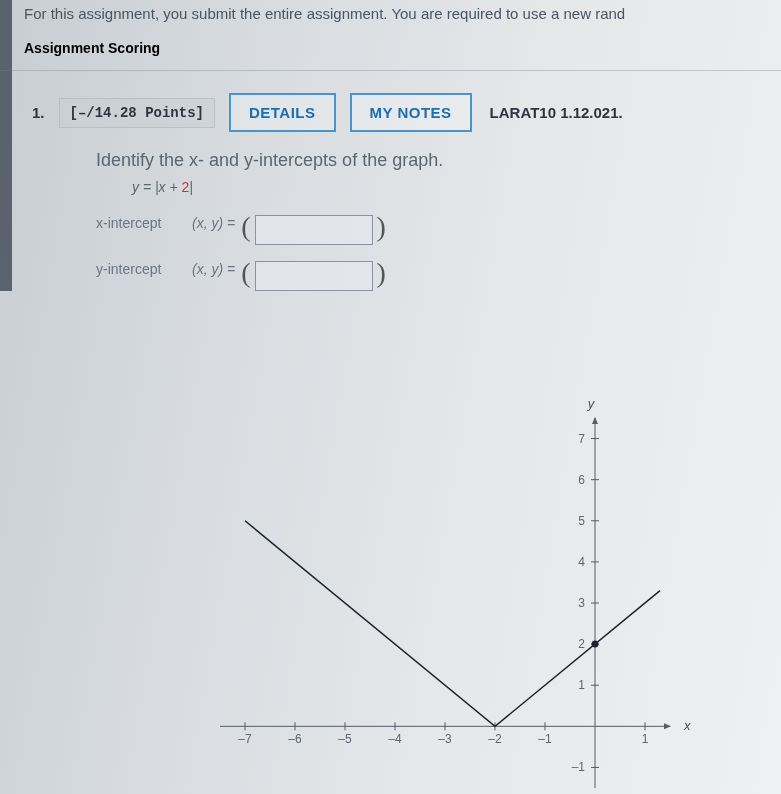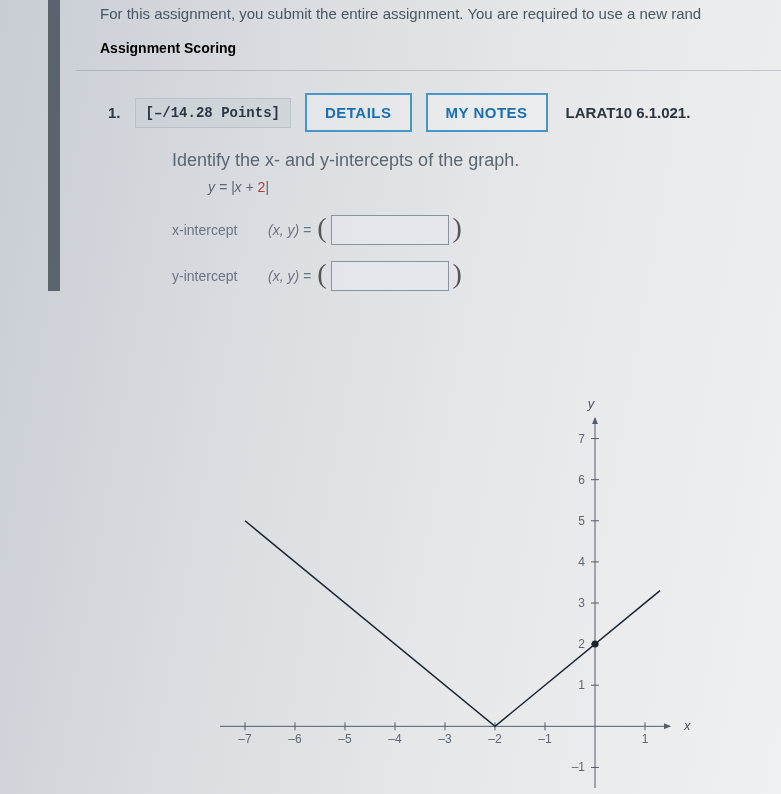--- a/index.html
+++ b/index.html
@@ -6,23 +6,22 @@
     body {
       font-family: "Helvetica Neue", Arial, sans-serif;
       background: linear-gradient(100deg, #c8cdd4 0%, #d8dce0 30%, #e5e7e9 60%, #eef0f1 100%);
       width: 781px;
       height: 794px;
       overflow: hidden;
       position: relative;
       color: #333;
     }
     .page {
-      padding: 5px 0 0 40px;
+      padding: 5px 0 0 12px;
       border-left: 12px solid rgba(30,40,55,0.65);
-      margin-left: 48px;
     }
     .intro-text {
       font-size: 15px;
       color: #4a5560;
       margin-bottom: 18px;
     }
     .section-title {
       font-size: 14px;
       font-weight: 700;
       color: #000000;
@@ -85,21 +84,20 @@
     .equation {
       font-size: 14px;
       font-style: italic;
       color: #5c6670;
       margin-left: 36px;
       margin-bottom: 20px;
     }
     .equation .val { color: #c0392b; font-style: normal; }
     .intercept-row {
       display: flex;
-      align-items: center;
       margin-bottom: 16px;
       font-size: 14px;
       color: #6b7480;
     }
     .int-label {
       width: 96px;
       font-style: normal;
     }
     .int-eq {
       font-style: italic;
@@ -143,21 +141,21 @@
 <div class="page">
   <p class="intro-text">For this assignment, you submit the entire assignment. You are required to use a new rand</p>
   <p class="section-title">Assignment Scoring</p>
   <hr class="divider">
 
   <div class="question-row">
     <span class="qnum">1.</span>
     <span class="points-badge">[–/14.28 Points]</span>
     <button class="btn">DETAILS</button>
     <button class="btn">MY NOTES</button>
-    <span class="ref-code">LARAT10 6.1.021.</span>
+    <span class="ref-code">LARAT10 1.12.021.</span>
   </div>
 
   <div class="prompt-area">
     <p class="prompt-text">Identify the x- and y-intercepts of the graph.</p>
     <p class="equation">
       <span>y = |x + </span><span class="val">2</span><span>|</span>
     </p>
 
     <div class="intercept-row">
       <span class="int-label">x-intercept</span>

